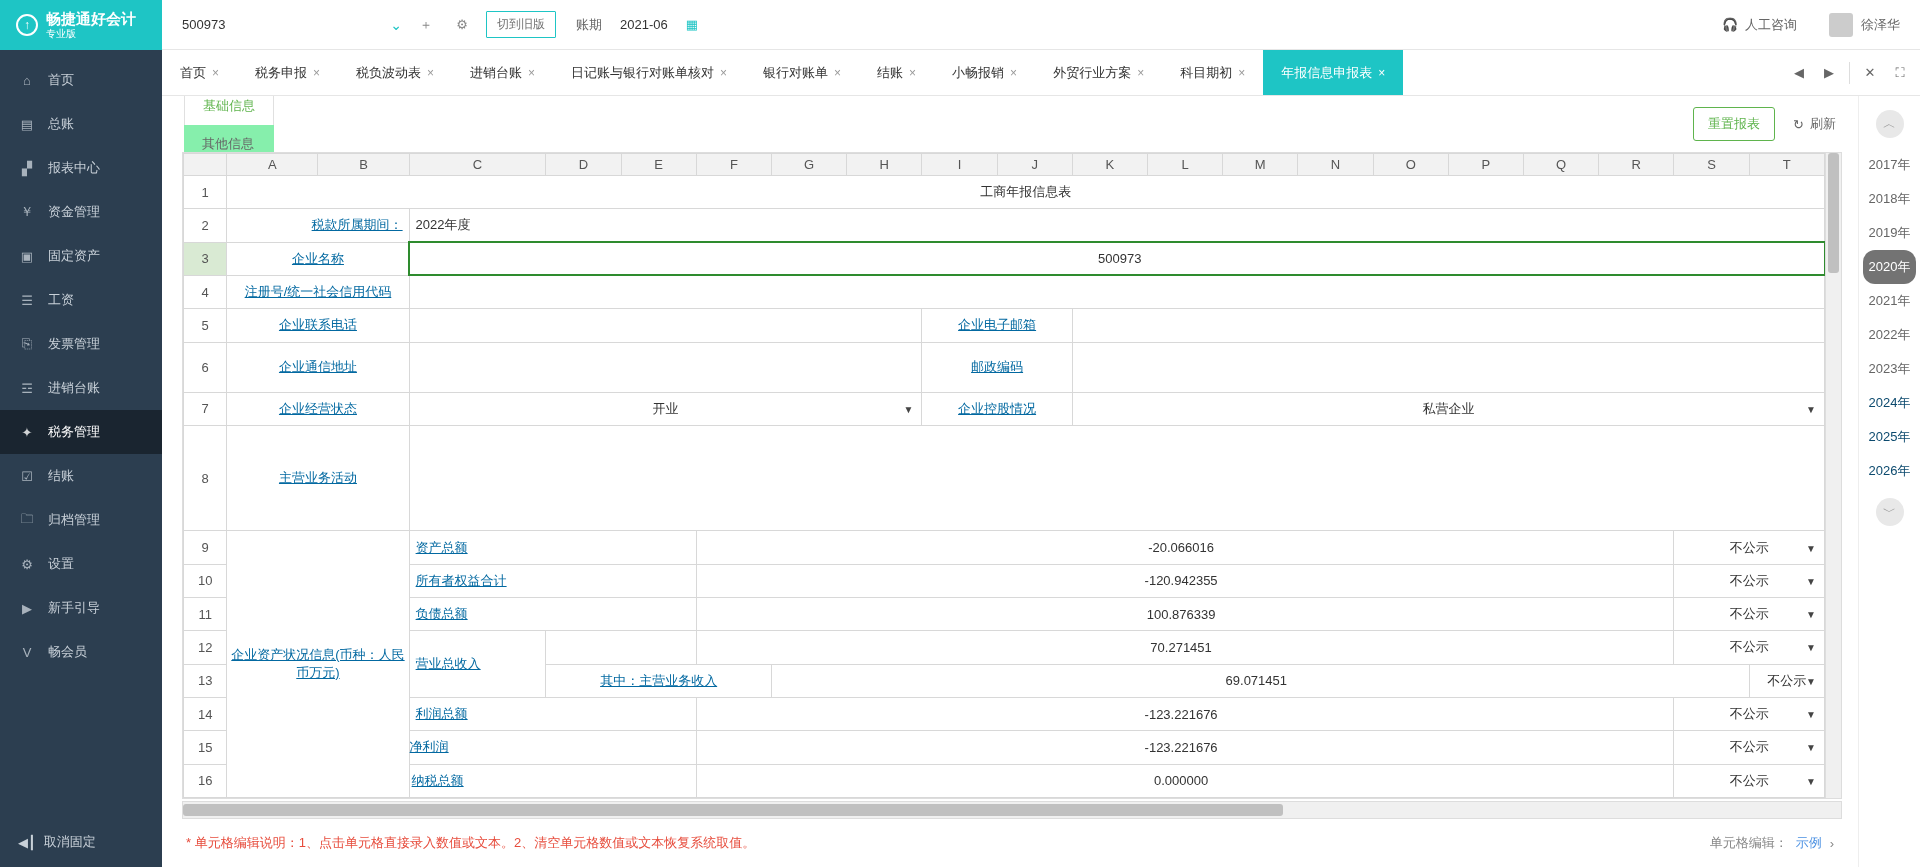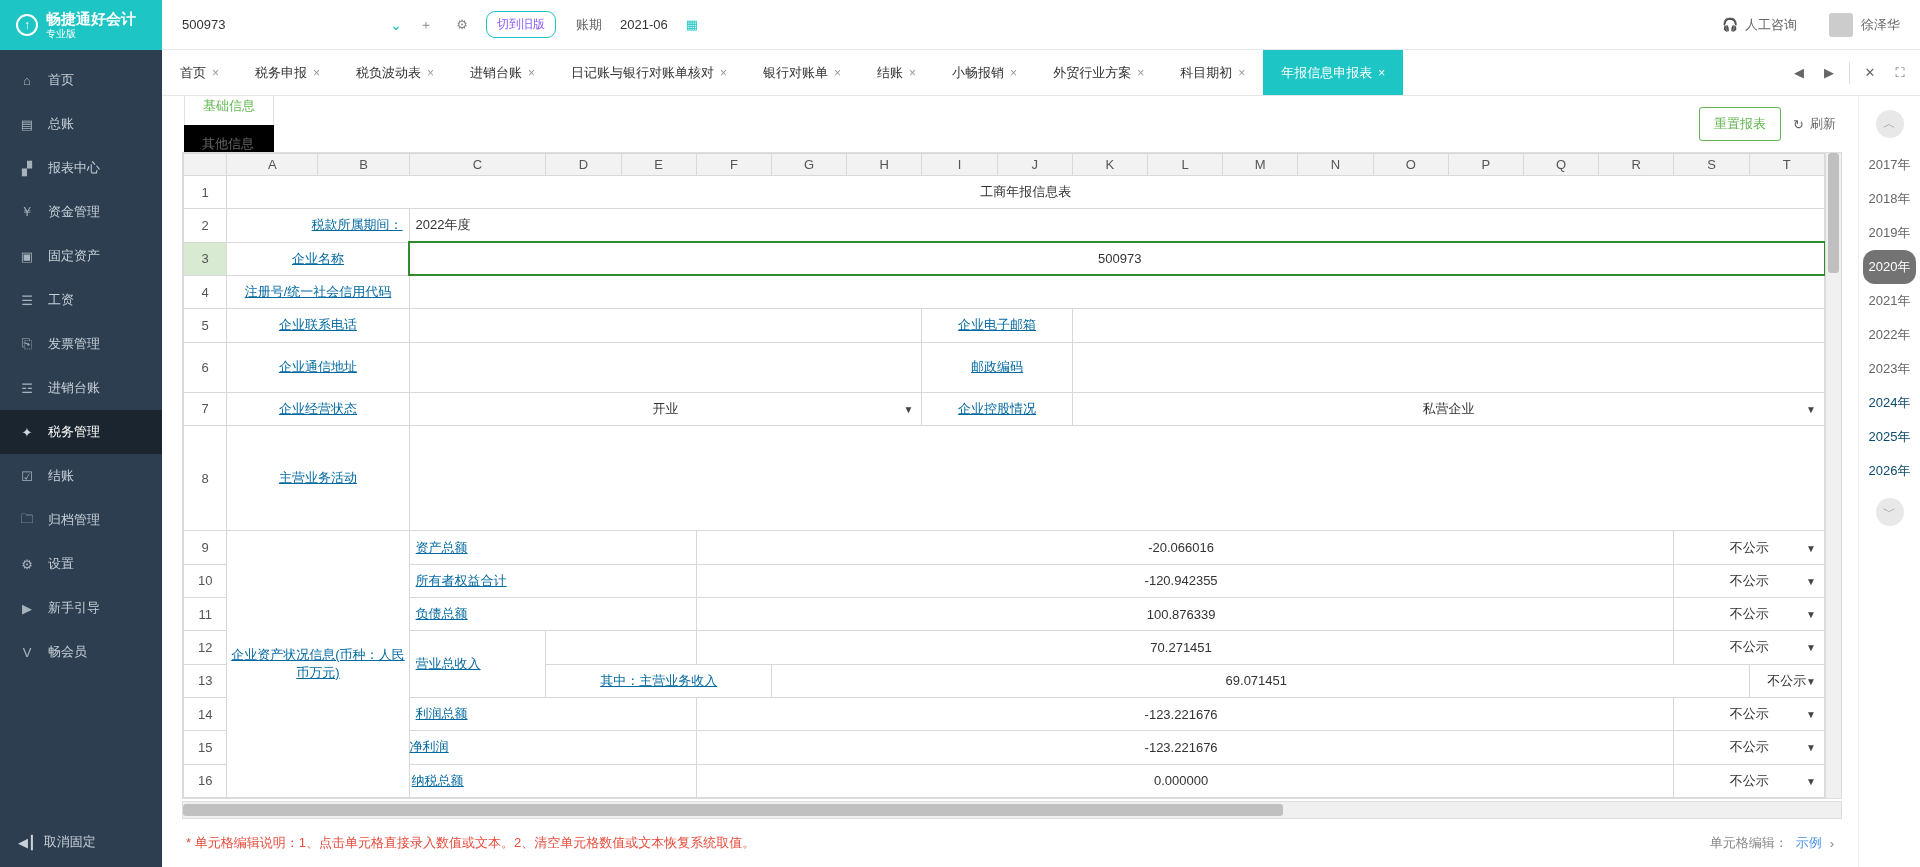--- a/index.html
+++ b/index.html
@@ -22,21 +22,21 @@
     
     
     .main { flex: 1; display: flex; flex-direction: column; }
     
     
     .header { height: 50px; border-bottom: 1px solid #e6e6e6; display: flex; align-items: center; padding: 0 20px; gap: 12px; }
     .org-select { flex: 0 0 220px; display: flex; align-items: center; justify-content: space-between; cursor: pointer; color: #333; }
     .org-text { color: #333; }
     .dropdown-chevron { color: #1ec5c5; font-size: 14px; }
     .header-icon-btn { width: 24px; height: 24px; display: flex; align-items: center; justify-content: center; cursor: pointer; color: #888; }
-    .old-ver-btn { border: 1px solid #1ec5c5; color: #8b5cf6; padding: 4px 10px; border-radius: 9px; font-size: 12px; cursor: pointer; }
+    .old-ver-btn { border: 1px solid #1ec5c5; color: #737373; padding: 4px 10px; border-radius: 1px; font-size: 12px; cursor: pointer; }
     .period-label { color: #666; margin-left: 8px; }
     .period-value { color: #333; margin-left: 6px; }
     .cal-icon { color: #1ec5c5; margin-left: 6px; cursor: pointer; }
     .header-spacer { flex: 1; }
     .consult { display: flex; align-items: center; gap: 6px; color: #666; cursor: pointer; }
     .user-area { display: flex; align-items: center; gap: 8px; margin-left: 20px; color: #666; cursor: pointer; }
     .avatar { width: 24px; height: 24px; background: #ccc; border-radius: 3px; }
     
     
     .tabs-row { height: 46px; border-bottom: 1px solid #e6e6e6; display: flex; align-items: stretch; position: relative; }
@@ -49,23 +49,23 @@
     .tabs-ctrl-btn { width: 28px; height: 28px; display: flex; align-items: center; justify-content: center; cursor: pointer; color: #666; }
     .tabs-ctrl-sep { width: 1px; height: 22px; background: #ddd; margin: 0 4px; }
     
     
     .content { flex: 1; display: flex; overflow: hidden; }
     .sheet-area { flex: 1; display: flex; flex-direction: column; padding: 0 0 0 0; }
     
     
     .subbar { height: 56px; display: flex; align-items: center; justify-content: space-between; padding: 0 22px 0 22px; }
     .subtabs { display: flex; flex-direction: column; }
-    .subtab { padding: 10px 18px; cursor: pointer; color: #666; background: #000000; }
+    .subtab { padding: 10px 18px; cursor: pointer; color: #666; background: #86efac; }
     .subtab.active { background: #fff; color: #5fb44d; border: 1px solid #e0e0e0; border-bottom: none; }
-    .subbar-actions { display: flex; align-items: center; gap: 12px; }
+    .subbar-actions { display: flex; align-items: center; gap: 18px; }
     .reset-btn { border: 1px solid #5fb44d; color: #5fb44d; padding: 7px 14px; border-radius: 3px; cursor: pointer; font-size: 13px; }
     .refresh-btn { display: flex; align-items: center; gap: 6px; color: #666; cursor: pointer; }
     
     
     .sheet-wrap { flex: 1; overflow: hidden; padding: 0 16px 0 20px; display: flex; flex-direction: column; }
     .grid-container { flex: 1; display: flex; overflow: hidden; border: 1px solid #ddd; }
     .grid { flex: 1; border-collapse: collapse; table-layout: fixed; }
     .grid th, .grid td { border: 1px solid #d8d8d8; font-size: 13px; padding: 0; height: 24px; text-align: center; background: #fff; }
     .grid thead th { background: #f2f2f2; font-weight: normal; color: #555; height: 22px; }
     .corner { width: 38px; background: #f2f2f2; }

